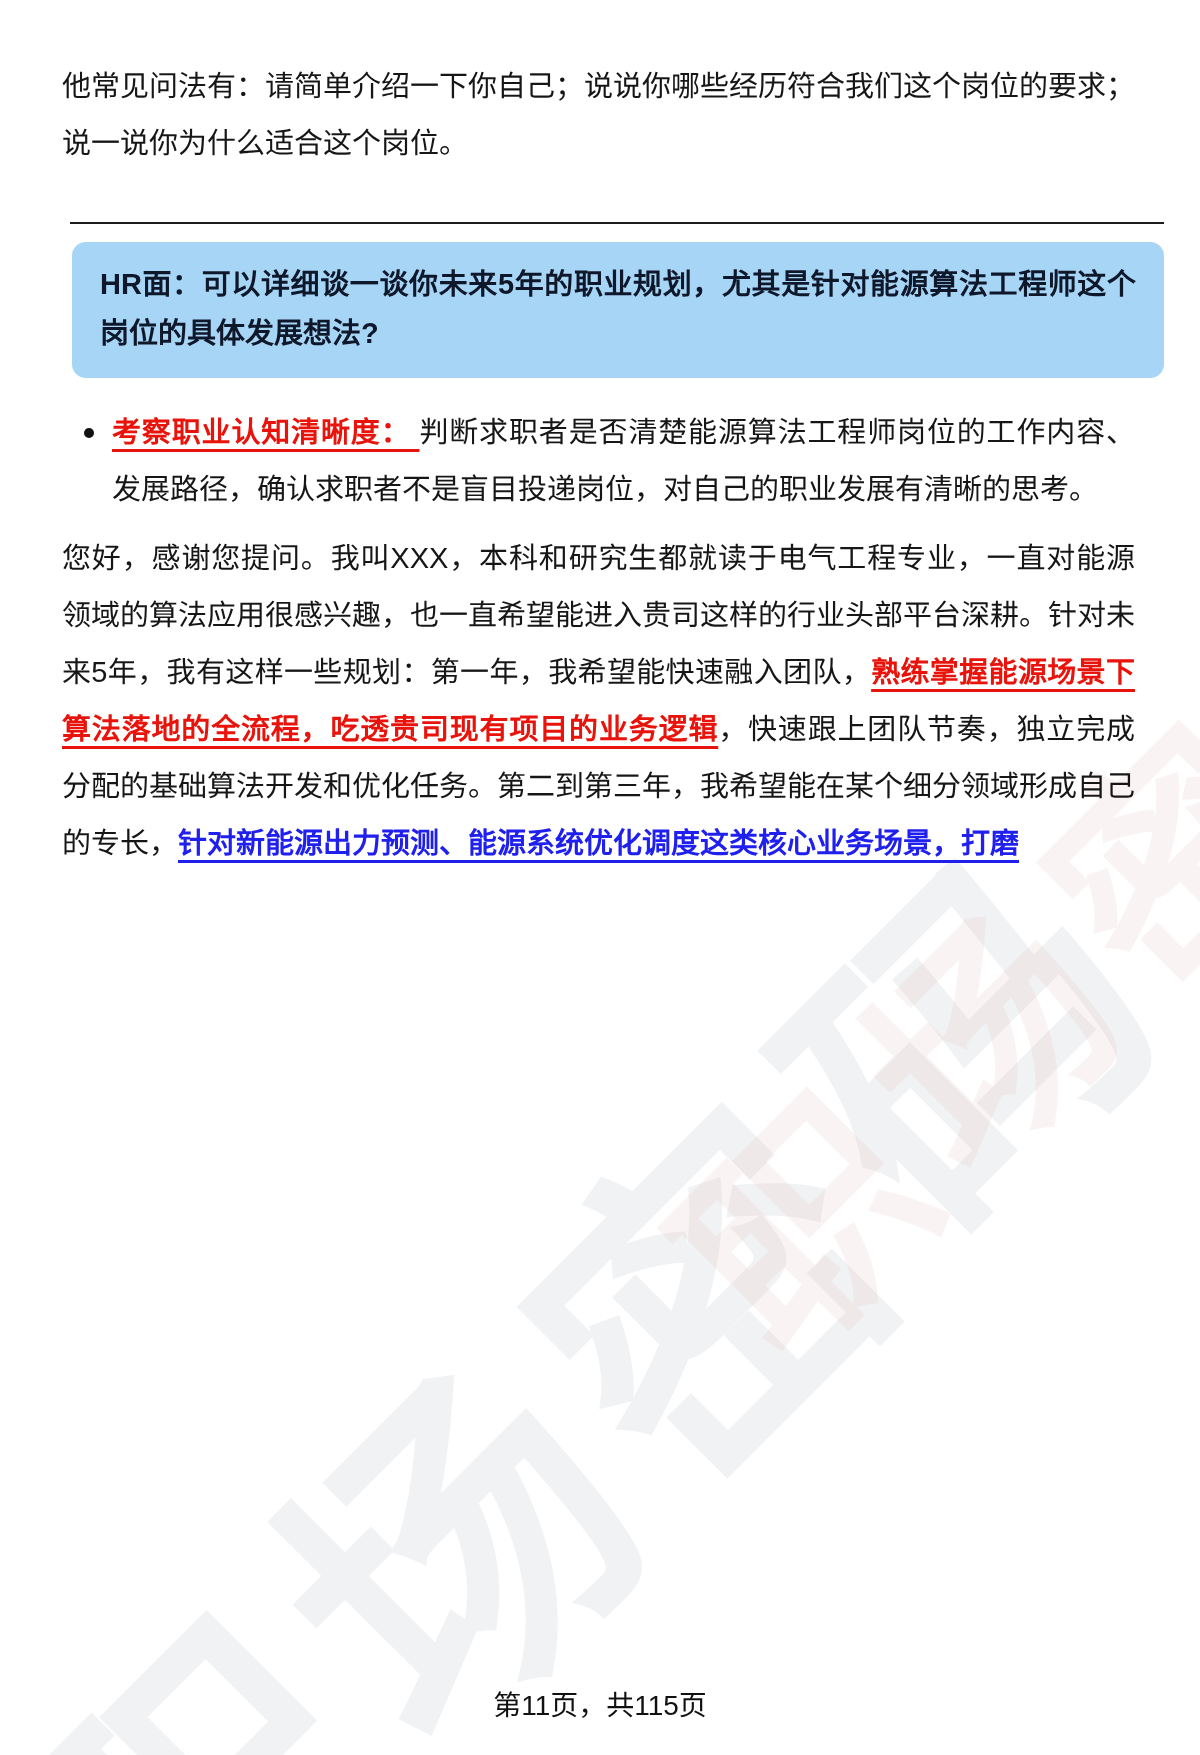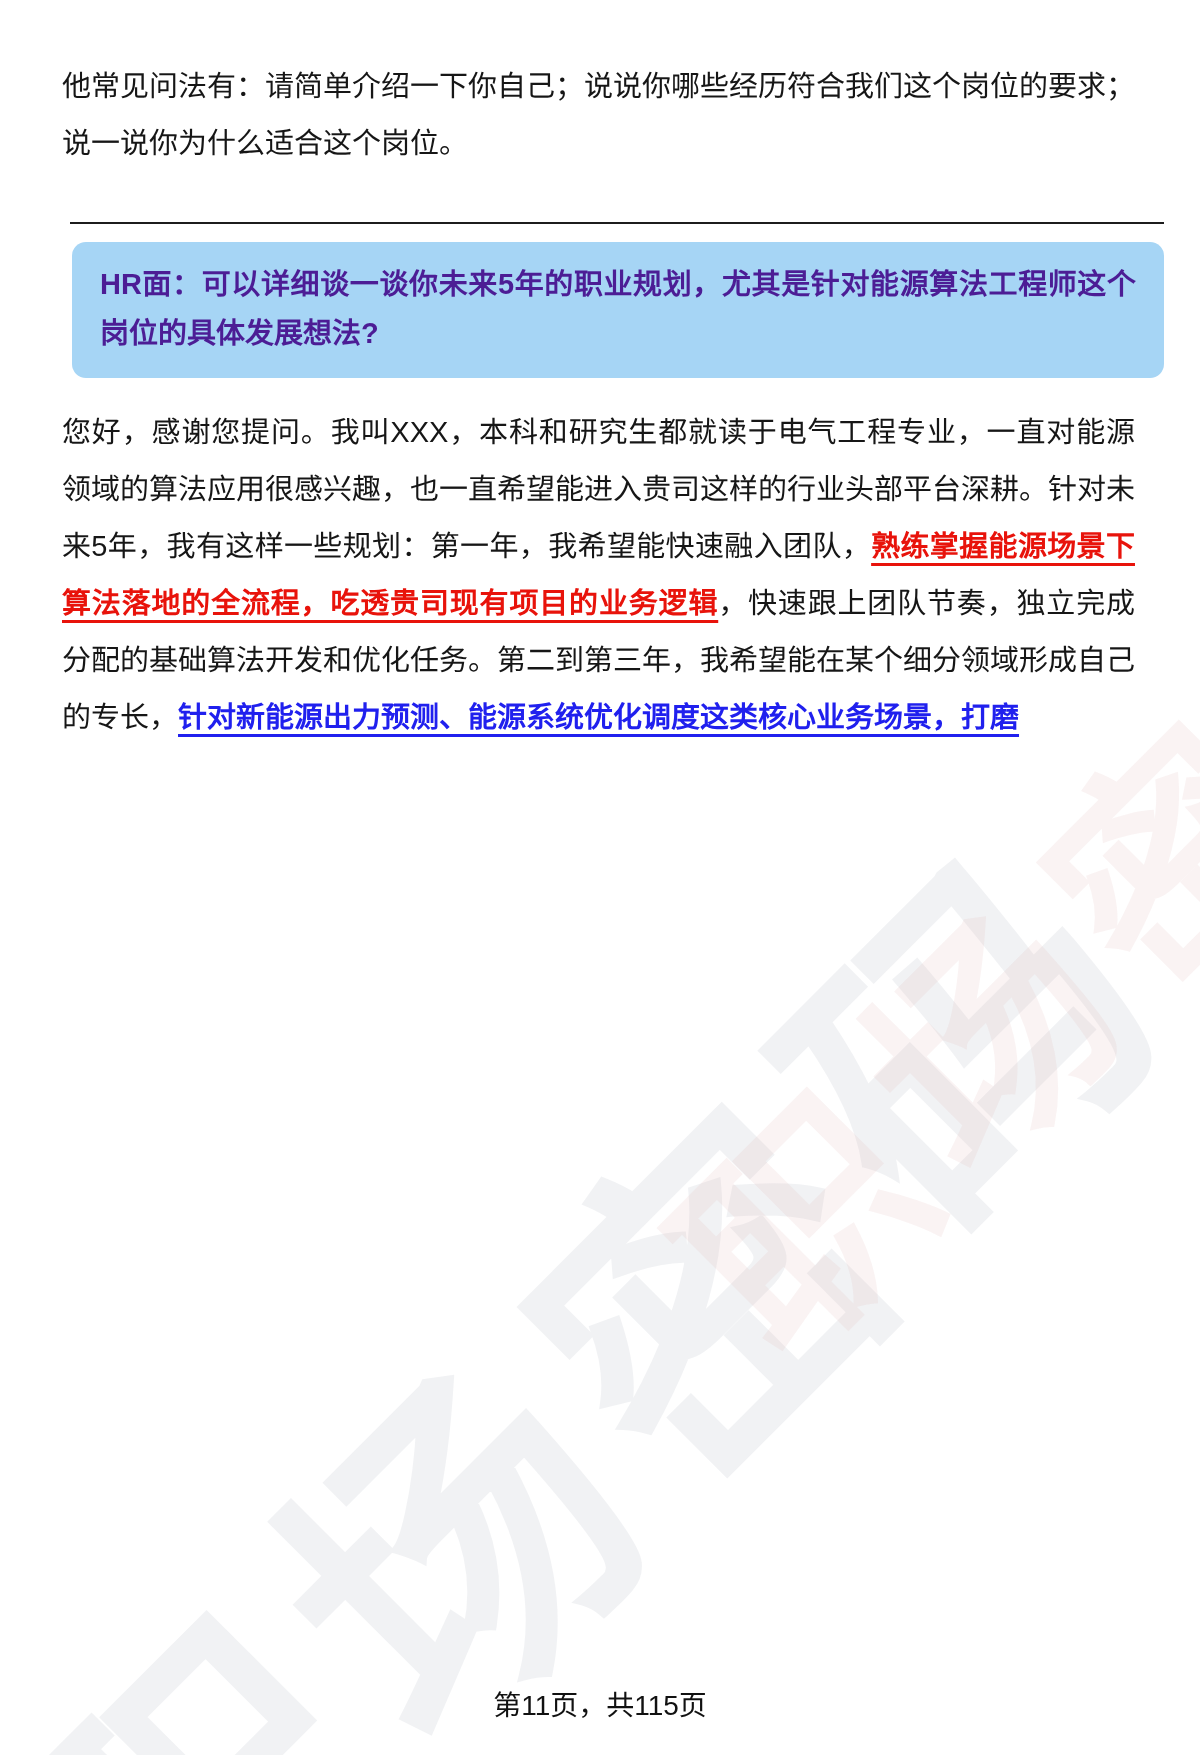--- a/index.html
+++ b/index.html
@@ -39,21 +39,21 @@
   .divider{
     border:none;border-top:2px solid var(--divider);
     margin:50px 0 18px 37px;height:0;
   }
   .question-box{
     background:var(--question_box_bg);
     border-radius:14px;
     margin:16px 0 26px 39px;
     padding:18px 28px 20px 28px;
     font-size:29px;font-weight:bold;line-height:49px;
-    text-align:justify;color:#4c1d95;
+    text-align:justify;color:#0f172a;
   }
   .section-heading{
     font-size:30px;font-weight:bold;line-height:40px;
     margin:0 29px 24px 29px;color:#0d0d0d;
   }
   .heading-answer{margin-top:44px;margin-bottom:18px;}
   ul.point-list{list-style:none;margin:26px 29px 10px 29px;}
   ul.point-list li{
     position:relative;padding-left:50px;margin-bottom:12px;
     font-size:29px;line-height:57px;text-align:justify;
@@ -92,20 +92,21 @@
 
     <p class="para">他常见问法有：请简单介绍一下你自己；说说你哪些经历符合我们这个岗位的要求；说一说你为什么适合这个岗位。</p>
 
 
     <hr class="divider">
 
     <div class="question-box">HR面：可以详细谈一谈你未来5年的职业规划，尤其是针对能源算法工程师这个岗位的具体发展想法?</div>
 
 
     <ul class="point-list">
+      <li><span class="run run-red">考察职业认知清晰度： </span><span class="run run-normal">判断求职者是否清楚能源算法工程师岗位的工作内容、发展路径，确认求职者不是盲目投递岗位，对自己的职业发展有清晰的思考。</span></li>
     </ul>
 
 
     <p class="para"><span class="run run-normal">您好，感谢您提问。我叫XXX，本科和研究生都就读于电气工程专业，一直对能源领域的算法应用很感兴趣，也一直希望能进入贵司这样的行业头部平台深耕。针对未来5年，我有这样一些规划：第一年，我希望能快速融入团队，</span><span class="run run-red">熟练掌握能源场景下算法落地的全流程，吃透贵司现有项目的业务逻辑</span><span class="run run-normal">，快速跟上团队节奏，独立完成分配的基础算法开发和优化任务。第二到第三年，我希望能在某个细分领域形成自己的专长，</span><span class="run run-blue">针对新能源出力预测、能源系统优化调度这类核心业务场景，打磨</span></p>
 
   </div>
 
   <div class="footer">第11页，共115页</div>
 
 </div>

